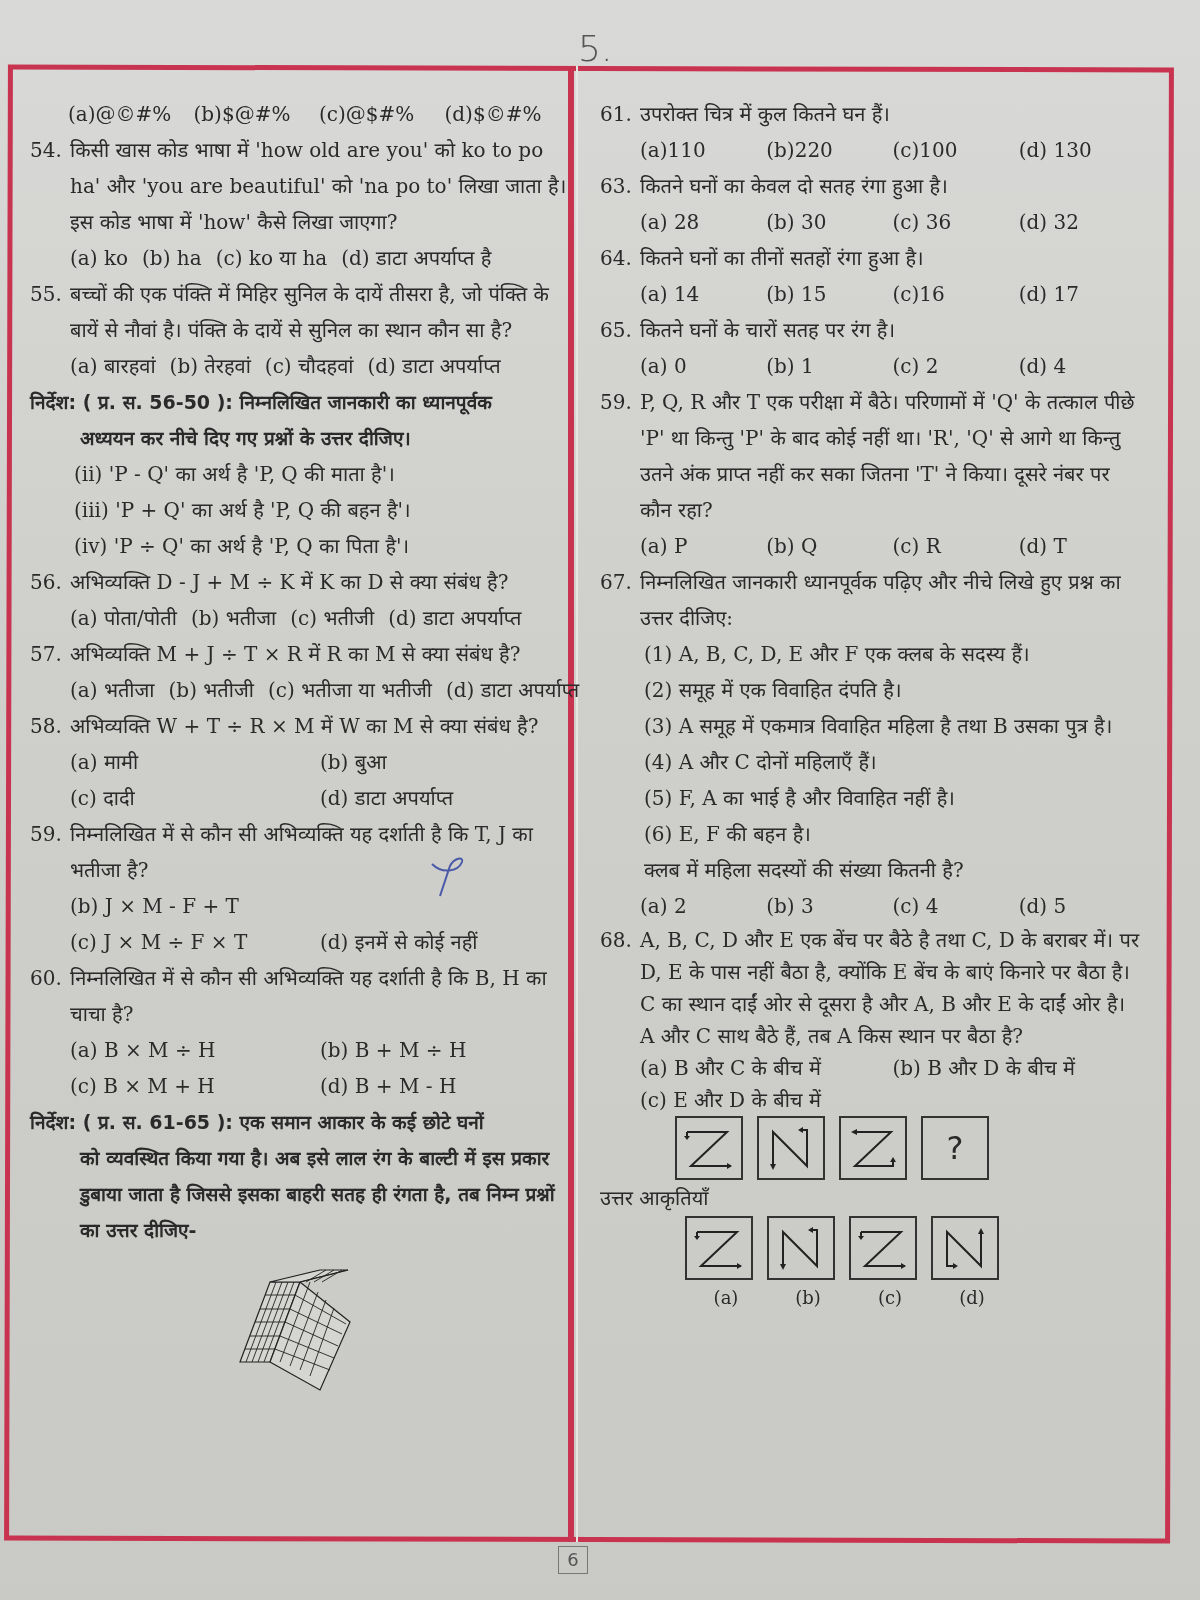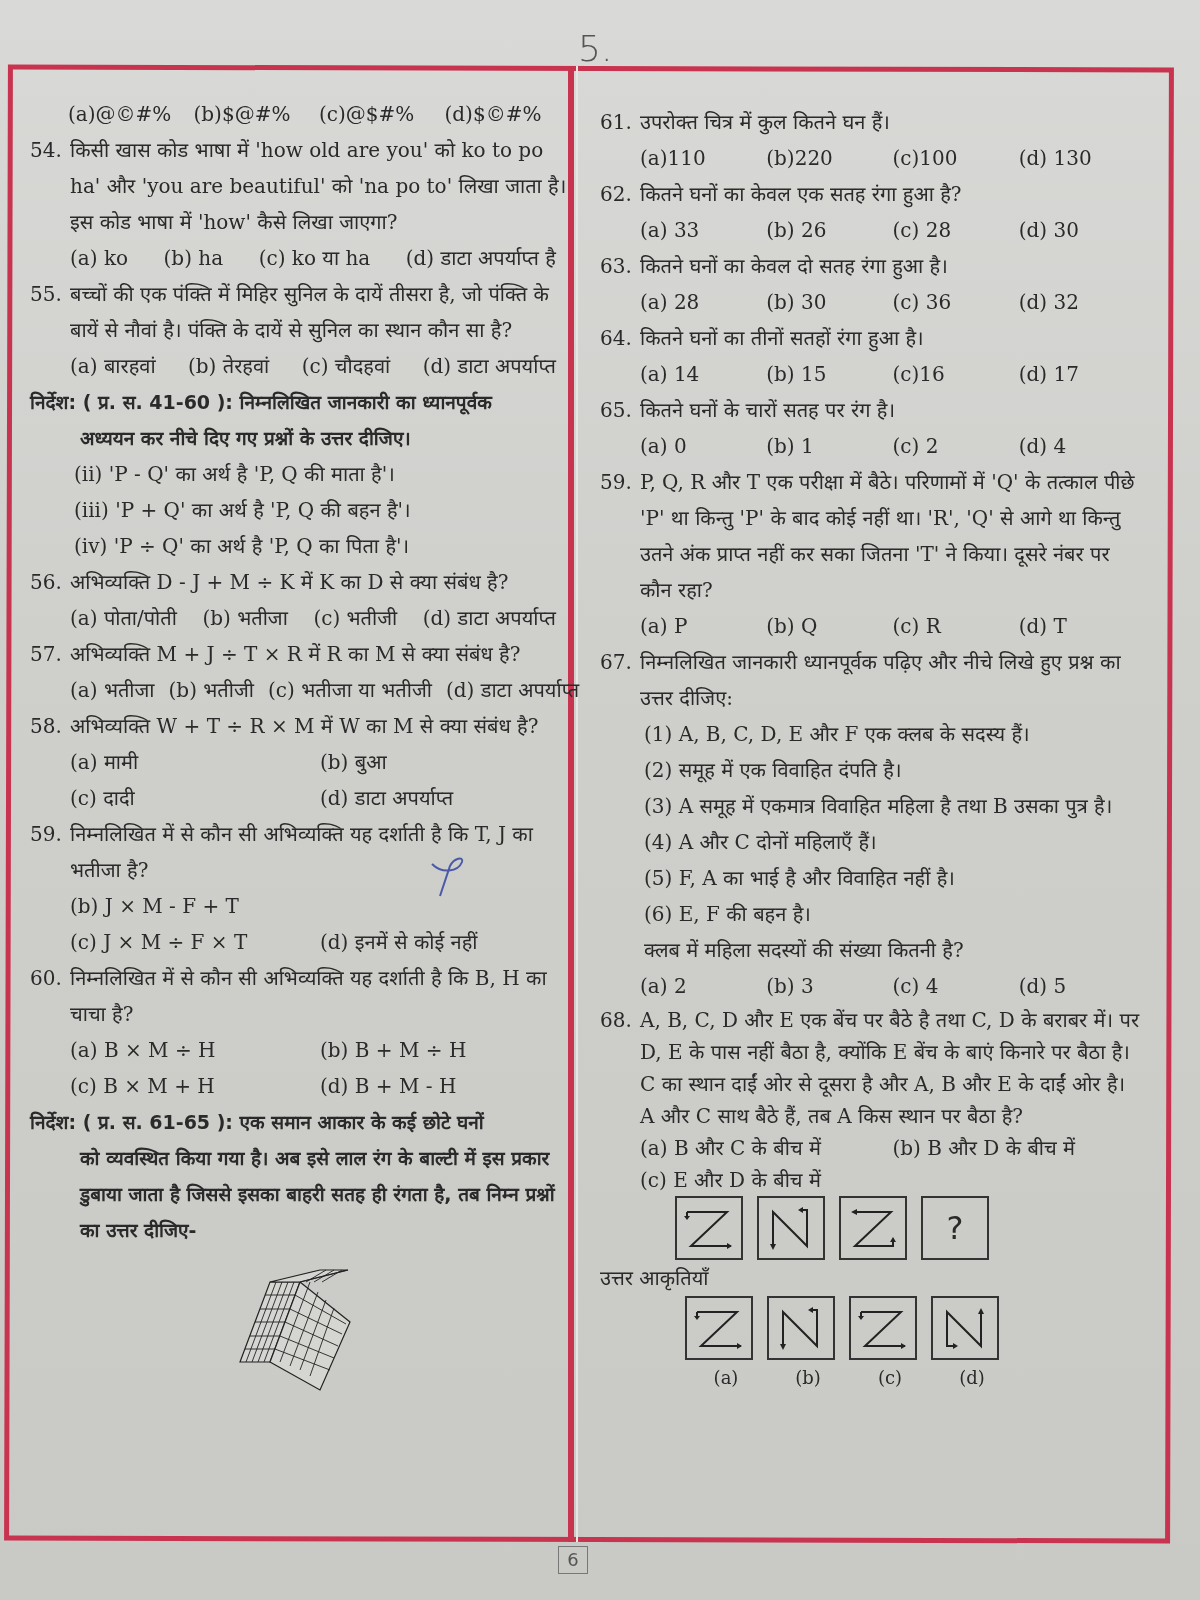--- a/index.html
+++ b/index.html
@@ -18,25 +18,25 @@
   }
   .divider {
     position: absolute; left: 568px; top: 66px; width: 0; height: 1476px;
     border-left: 4px double #c8344f; border-left-style: solid; border-left-width: 6px;
   }
   .divider::after {
     content: ""; position: absolute; left: 2px; top: 0; width: 2px; height: 100%; background: #e5e5e3;
   }
   .col { position: absolute; font-size: 20px; line-height: 36px; }
   .col.left { left: 30px; top: 96px; width: 540px; }
-  .col.right { left: 600px; top: 96px; width: 545px; margin-top: 8px; }
+  .col.right { left: 600px; top: 96px; width: 545px; }
   .q { display: flex; }
   .qn { width: 40px; flex: none; }
   .qt { flex: 1; }
-  .opts { display: flex; padding-left: 40px; justify-content: space-between; }
+  .opts { display: flex; padding-left: 40px; }
   .opts span { flex: 1; }
   .opts.two span { flex: 0 0 50%; }
   .opts.tight span { flex: none; margin-right: 14px; }
   .dir { font-family: "DejaVu Sans", sans-serif; font-weight: bold; font-size: 19px; line-height: 36px; }
   .dir .rest { display: block; padding-left: 50px; }
   .sub { padding-left: 44px; }
   .topopts { display: flex; padding-left: 38px; }
   .topopts span { flex: 1; }
   .cubes { margin: 14px 0 0 200px; }
   .fig-row { display: flex; gap: 14px; margin-left: 75px; }
@@ -88,21 +88,21 @@
       </div>
     <div class="opts tight">
       <span>(a) बारहवां</span>
       <span>(b) तेरहवां</span>
       <span>(c) चौदहवां</span>
       <span>(d) डाटा अपर्याप्त</span>
     </div>
   </div>
 
   <div class="dir">
-    <span>निर्देश: ( प्र. स. 41-60 ): निम्नलिखित जानकारी का ध्यानपूर्वक</span>
+    <span>निर्देश: ( प्र. स. 56-50 ): निम्नलिखित जानकारी का ध्यानपूर्वक</span>
     <span class="rest">अध्ययन कर नीचे दिए गए प्रश्नों के उत्तर दीजिए।</span>
   </div>
   <div class="sub">
     <div>(ii) 'P - Q' का अर्थ है 'P, Q की माता है'।</div>
     <div>(iii) 'P + Q' का अर्थ है 'P, Q की बहन है'।</div>
     <div>(iv) 'P ÷ Q' का अर्थ है 'P, Q का पिता है'।</div>
   </div>
 
   <div>
     <div class="q">
@@ -209,32 +209,20 @@
       </div>
     <div class="opts">
       <span>(a)110</span>
       <span>(b)220</span>
       <span>(c)100</span>
       <span>(d) 130</span>
     </div>
   </div>
   <div>
     <div class="q">
-        <span class="qn">62.</span>
-        <span class="qt">कितने घनों का केवल एक सतह रंगा हुआ है?</span>
-      </div>
-    <div class="opts">
-      <span>(a) 33</span>
-      <span>(b) 26</span>
-      <span>(c) 28</span>
-      <span>(d) 30</span>
-    </div>
-  </div>
-  <div>
-    <div class="q">
         <span class="qn">63.</span>
         <span class="qt">कितने घनों का केवल दो सतह रंगा हुआ है।</span>
       </div>
     <div class="opts">
       <span>(a) 28</span>
       <span>(b) 30</span>
       <span>(c) 36</span>
       <span>(d) 32</span>
     </div>
   </div>

